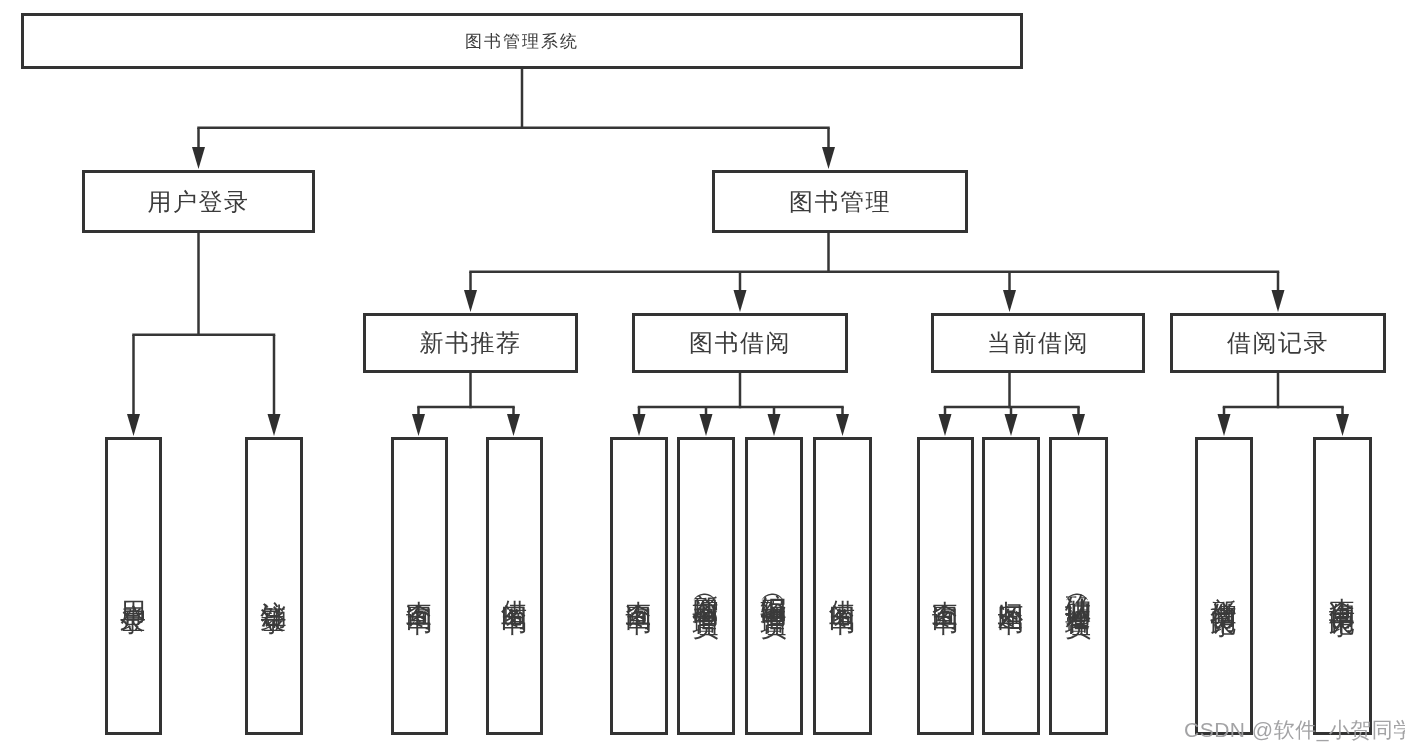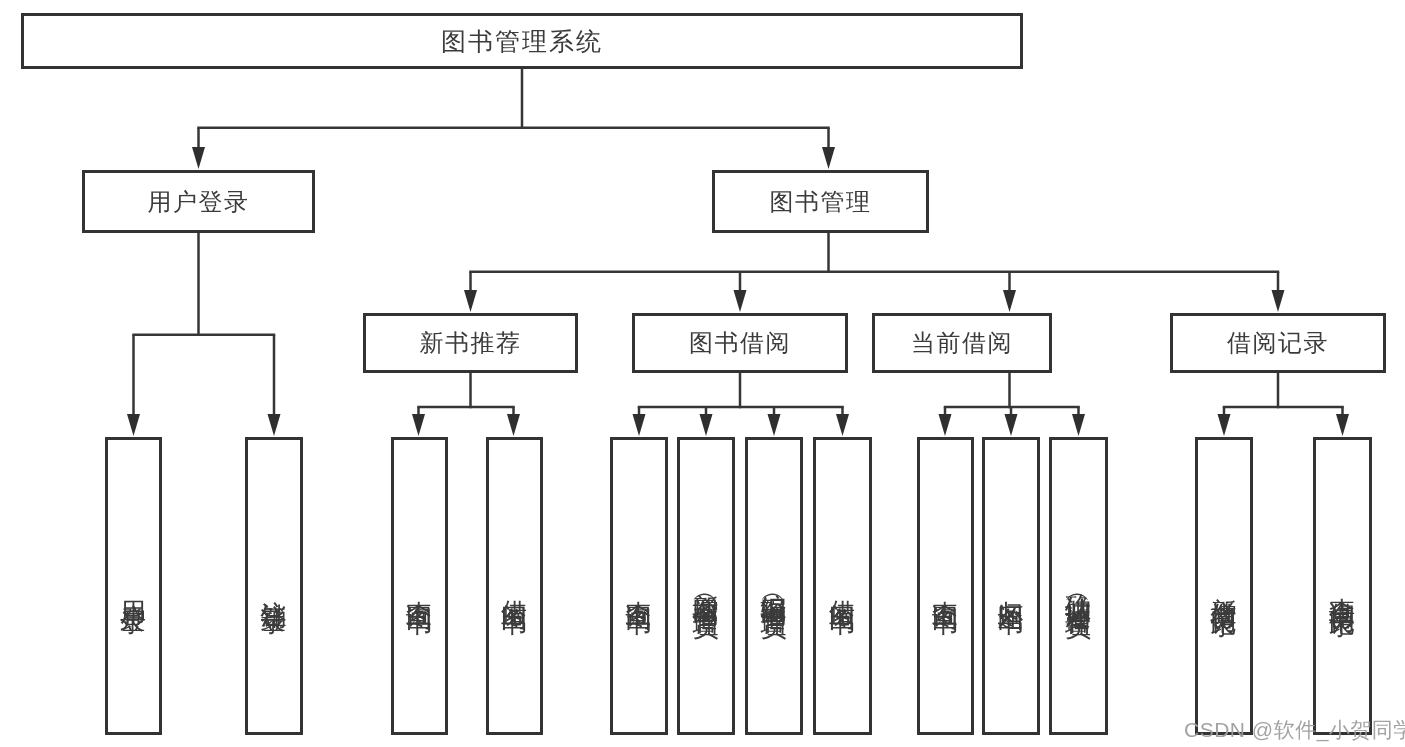--- a/index.html
+++ b/index.html
@@ -27,36 +27,36 @@
     display: flex;
     align-items: center;
     justify-content: center;
   }
   .hlabel {
     font-size: 24px;
     letter-spacing: 1.5px;
     color: #3b3b3b;
     white-space: nowrap;
   }
-  .root-label { font-size: 25px; letter-spacing: 2px; }
+  .root-label { font-size: 17px; letter-spacing: 2px; }
   .vlabel {
     writing-mode: vertical-rl;
     text-orientation: mixed;
     font-size: 26px;
     letter-spacing: 3px;
     line-height: 1;
     color: #3b3b3b;
   }
   
   .b-root { left: 21px;  top: 13px;  width: 1002px; height: 56px; }
   .b-l2a  { left: 82px;  top: 170px; width: 233px;  height: 63px; }
-  .b-l2b  { left: 712px; top: 170px; width: 217px;  height: 63px; }
+  .b-l2b  { left: 712px; top: 170px; width: 256px;  height: 63px; }
   .b-l3a  { left: 363px;  top: 313px; width: 215px; height: 60px; }
   .b-l3b  { left: 632px;  top: 313px; width: 216px; height: 60px; }
-  .b-l3c  { left: 872px;  top: 313px; width: 180px; height: 60px; justify-content: center; }
+  .b-l3c  { left: 931px;  top: 313px; width: 214px; height: 60px; justify-content: center; }
   .b-l3d  { left: 1170px; top: 313px; width: 216px; height: 60px; text-align: right; }
   .leaf   { top: 437px; height: 298px; }
   .b-g1a { left: 105px;  width: 57px; }
   .b-g1b { left: 245px;  width: 58px; }
   .b-g2a { left: 391px;  width: 57px; }
   .b-g2b { left: 486px;  width: 57px; }
   .b-g3a { left: 610px;  width: 58px; }
   .b-g3b { left: 677px;  width: 58px; }
   .b-g3c { left: 745px;  width: 58px; }
   .b-g3d { left: 813px;  width: 59px; }

